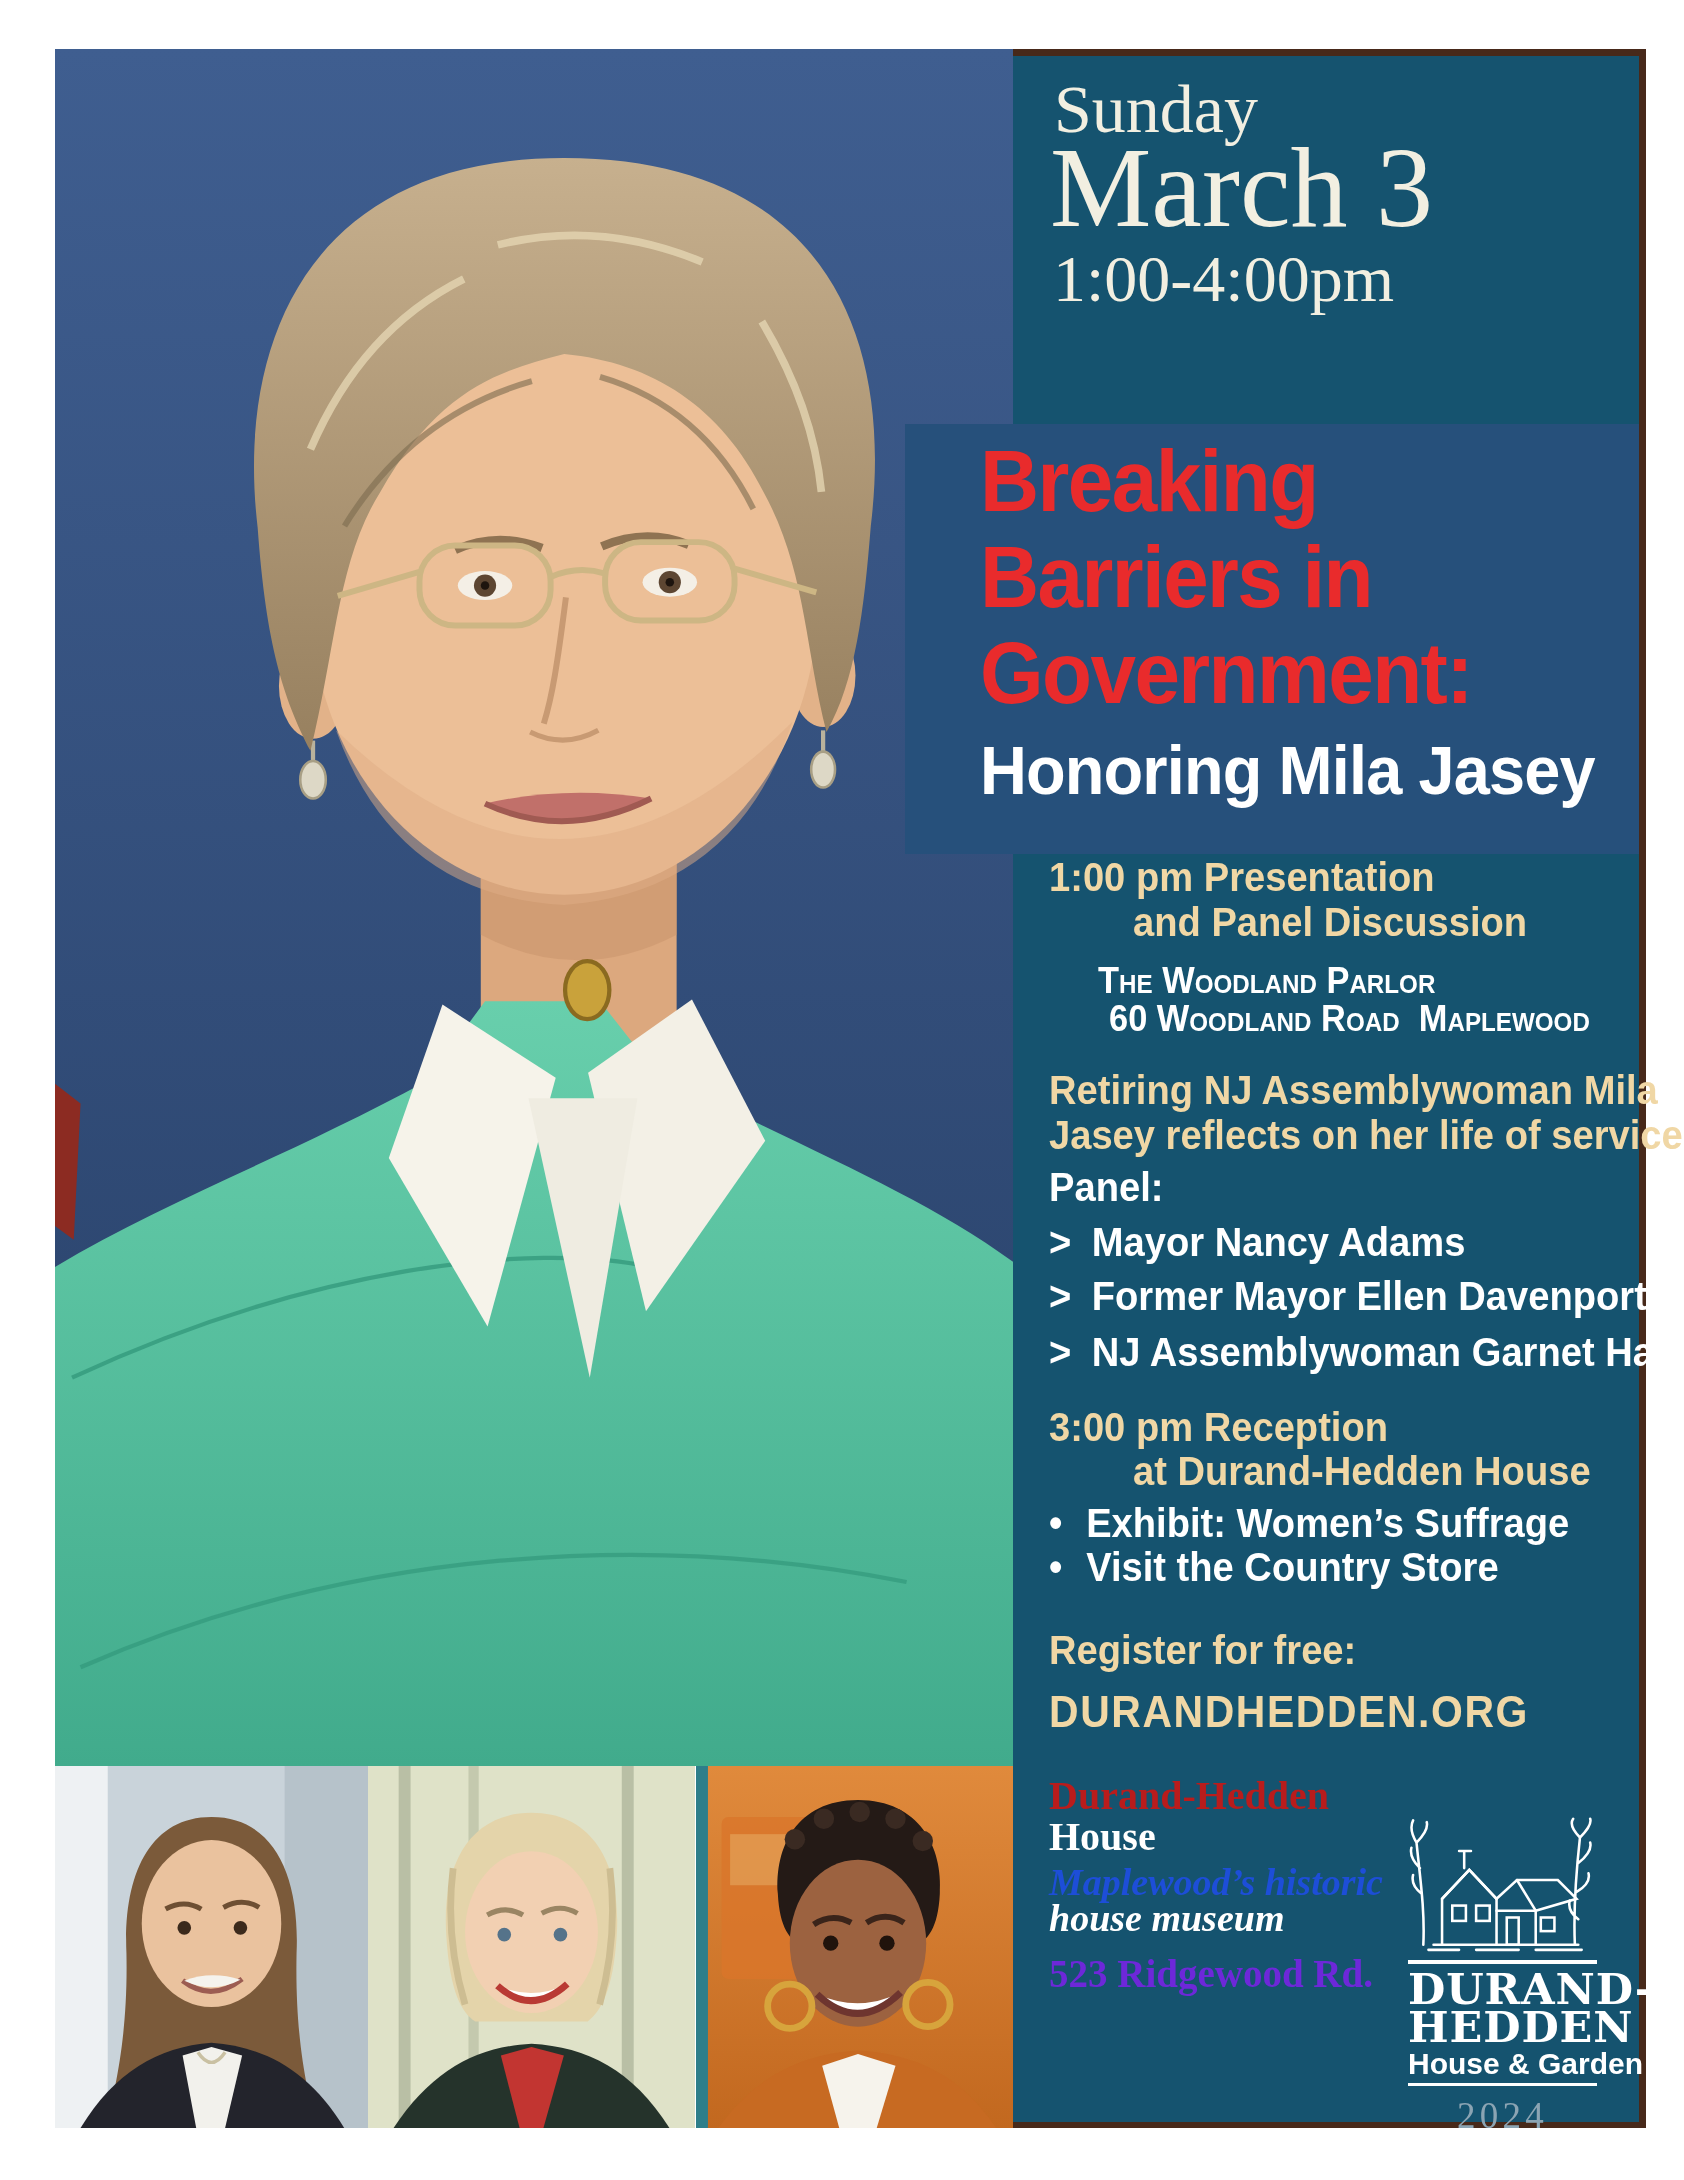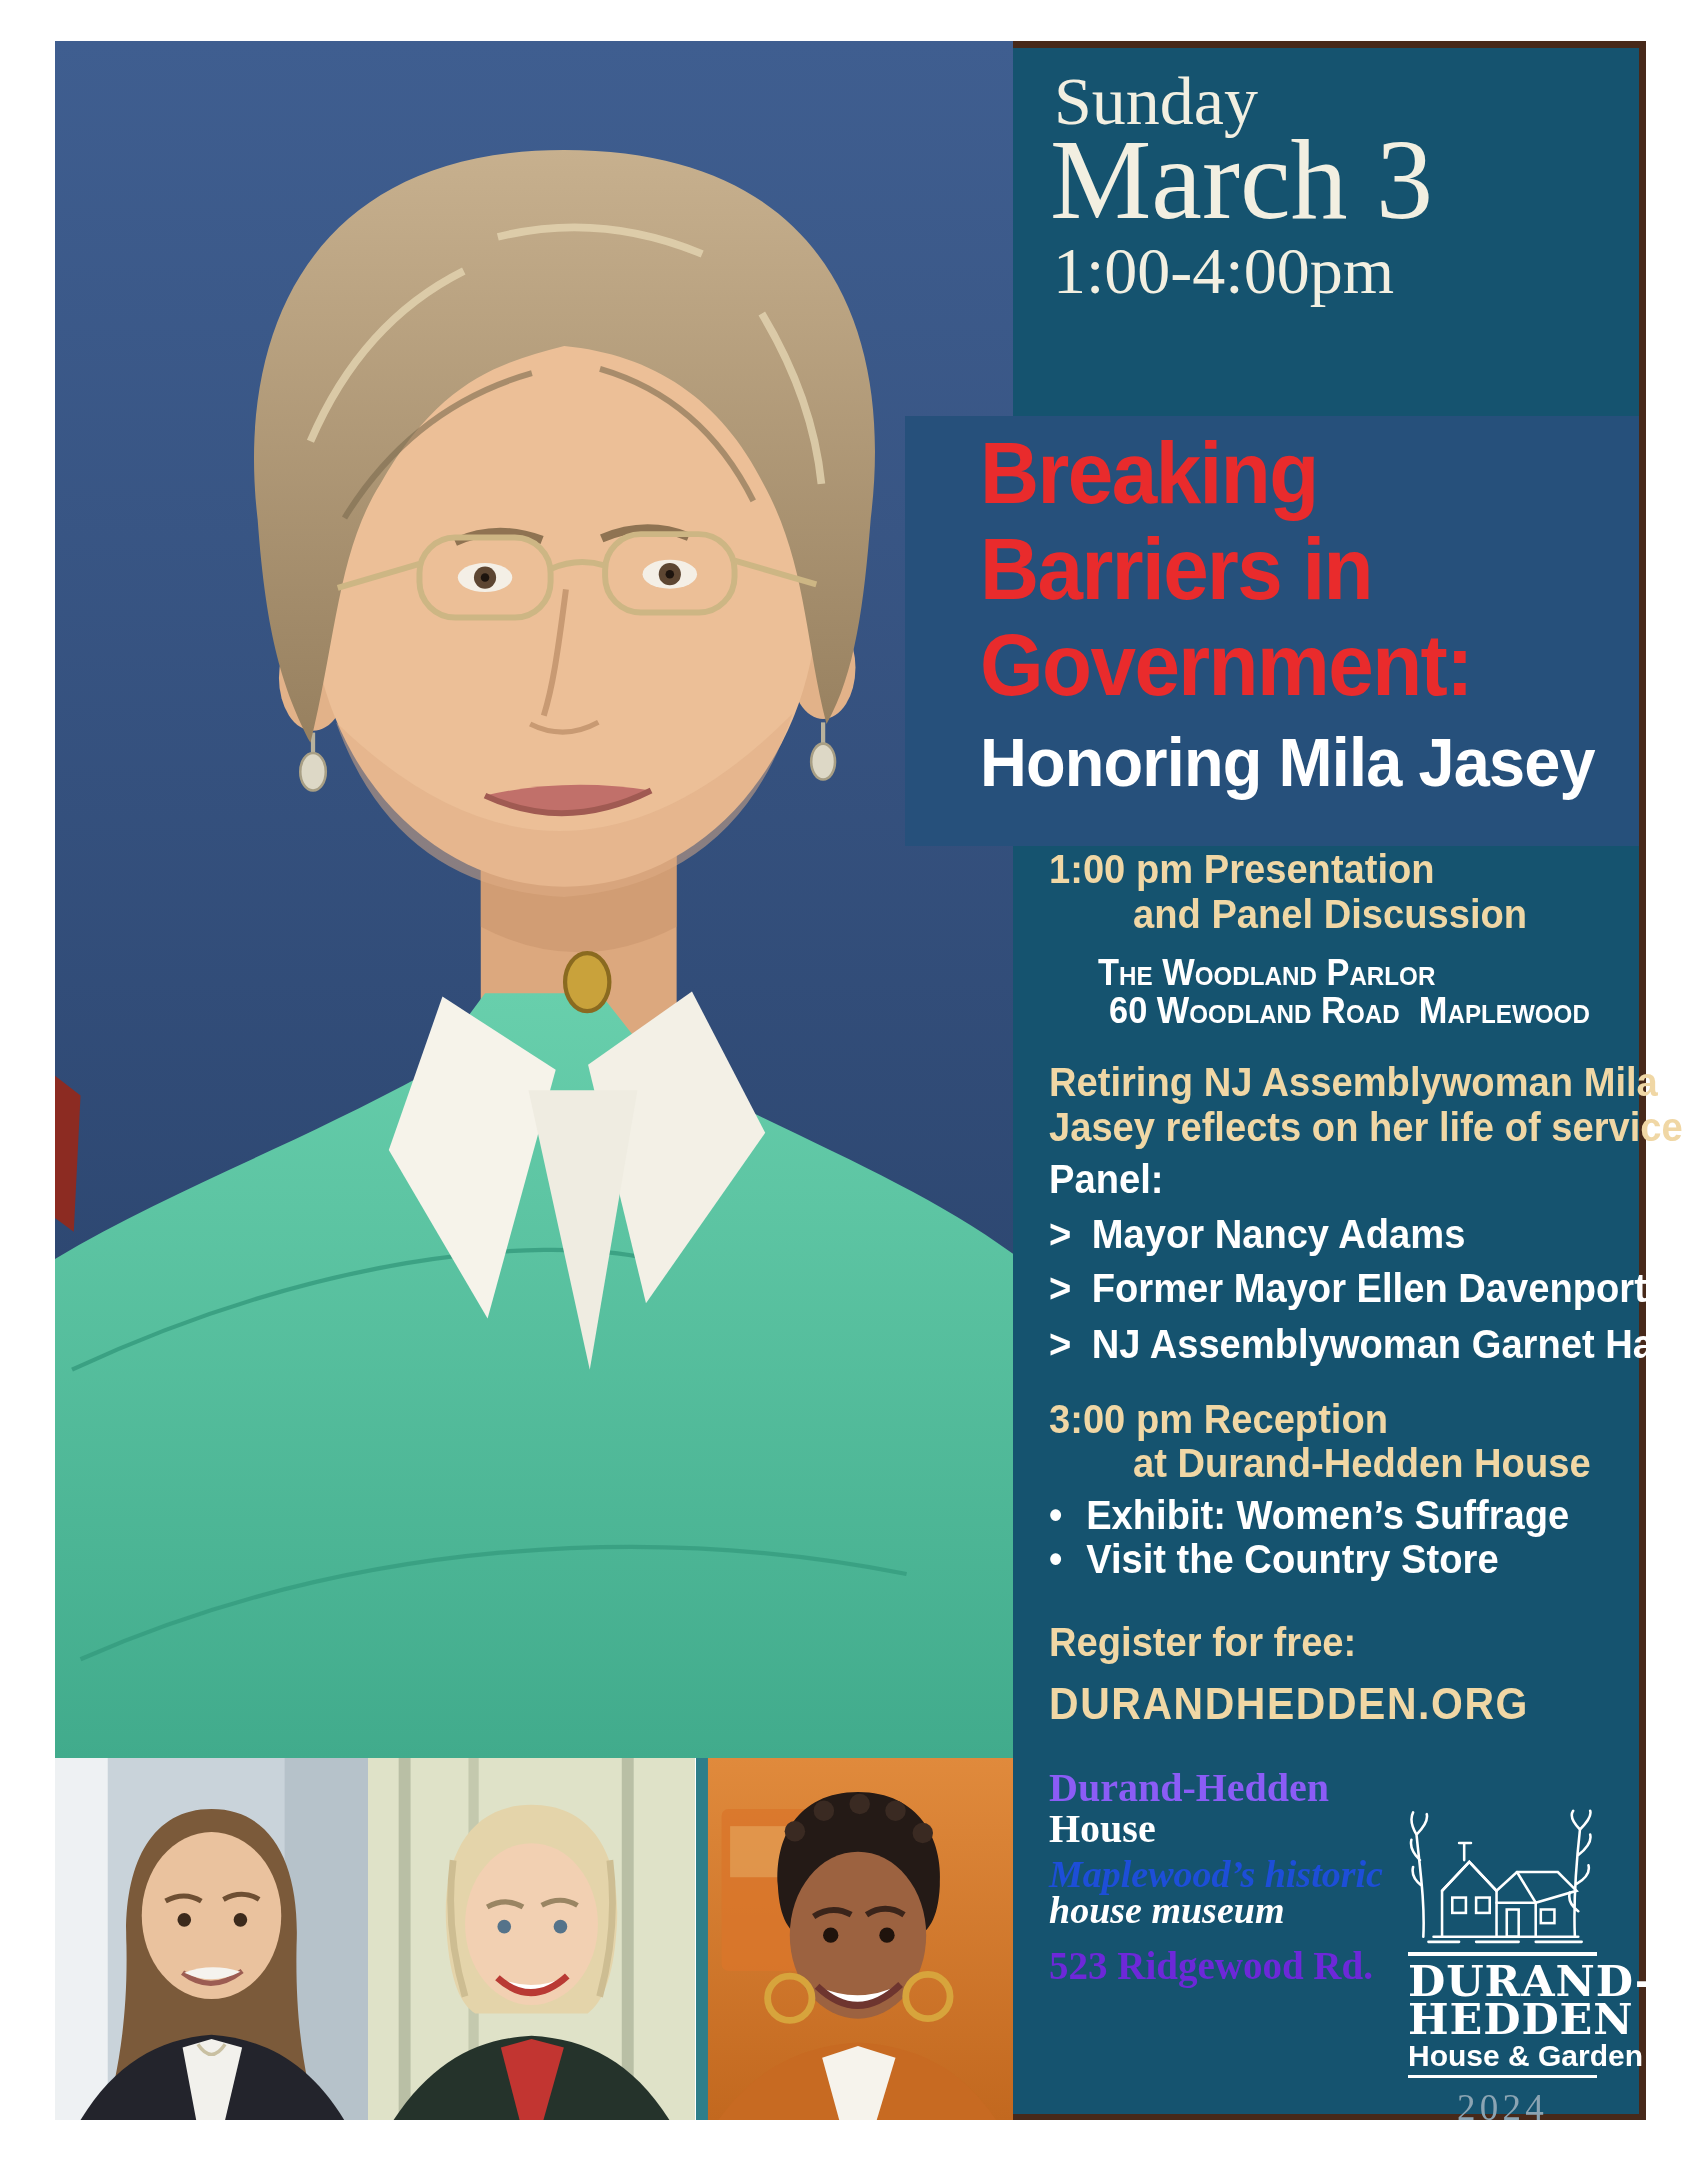--- a/index.html
+++ b/index.html
@@ -1,18 +1,18 @@
 <!DOCTYPE html>
 <html style="font-size:13.6px"><head>
 <meta charset="utf-8">
 <style>
   html,body{margin:0;padding:0;background:#ffffff;}
   .page{position:relative;width:1685px;height:2181px;background:#ffffff;overflow:hidden;
         font-family:"Liberation Sans", sans-serif;}
-  .poster{position:absolute;left:55px;top:41px;width:1592px;height:1535px;}
+  .poster{position:absolute;left:55px;top:49px;width:1592px;height:1535px;}
 
   
   .photo-main{position:absolute;left:0;top:0;width:958px;height:1717px;z-index:1;}
   .strip{position:absolute;top:1717px;height:362px;z-index:1;}
   .p1{left:0;width:313px;}
   .p2{left:313px;width:327px;}
   .p3{left:641px;width:318px;}
   .photo-main svg,.strip svg{display:block;width:100%;height:100%;}
 
   
@@ -59,21 +59,21 @@
   .item .gt{display:inline-block;margin-right:22px;}
   .sch2a{left:994px;top:1358px;}
   .sch2b{left:1078px;top:1402px;}
   .act0{left:994px;top:1454px;}
   .act1{left:994px;top:1498px;}
   .item .dot{display:inline-block;margin-right:25.6px;}
   .register{left:994px;top:1581px;}
   .website{left:994px;top:1641px;font-size:44px;letter-spacing:1.7px;}
 
   
-  .org1{left:994px;top:1727px;font-size:40px;font-weight:700;color:#8b5cf6;}
+  .org1{left:994px;top:1727px;font-size:40px;font-weight:700;color:#b91c1c;}
   .org2{left:994px;top:1768px;font-size:40px;font-weight:700;color:#ffffff;}
   .tag1{left:994px;top:1814px;font-size:38px;font-style:italic;font-weight:600;color:#1d4ed8;}
   .tag2{left:994px;top:1850px;font-size:38px;font-style:italic;font-weight:600;color:#ffffff;}
   .addr{left:994px;top:1905px;font-size:39px;font-weight:700;color:#6d28d9;}
 
   
   .logoart{position:absolute;left:1353px;top:1768px;width:189px;height:138px;z-index:4;}
   .logoart svg{display:block;width:100%;height:100%;}
   .lrule1{position:absolute;left:1353px;top:1911px;width:189px;height:4.3px;background:#ffffff;z-index:4;}
   .lword1{left:1353px;top:1919px;width:189px;text-align:center;font-family:"DejaVu Serif", serif;font-weight:700;font-size:43px;color:#ffffff;letter-spacing:0.9px;}

